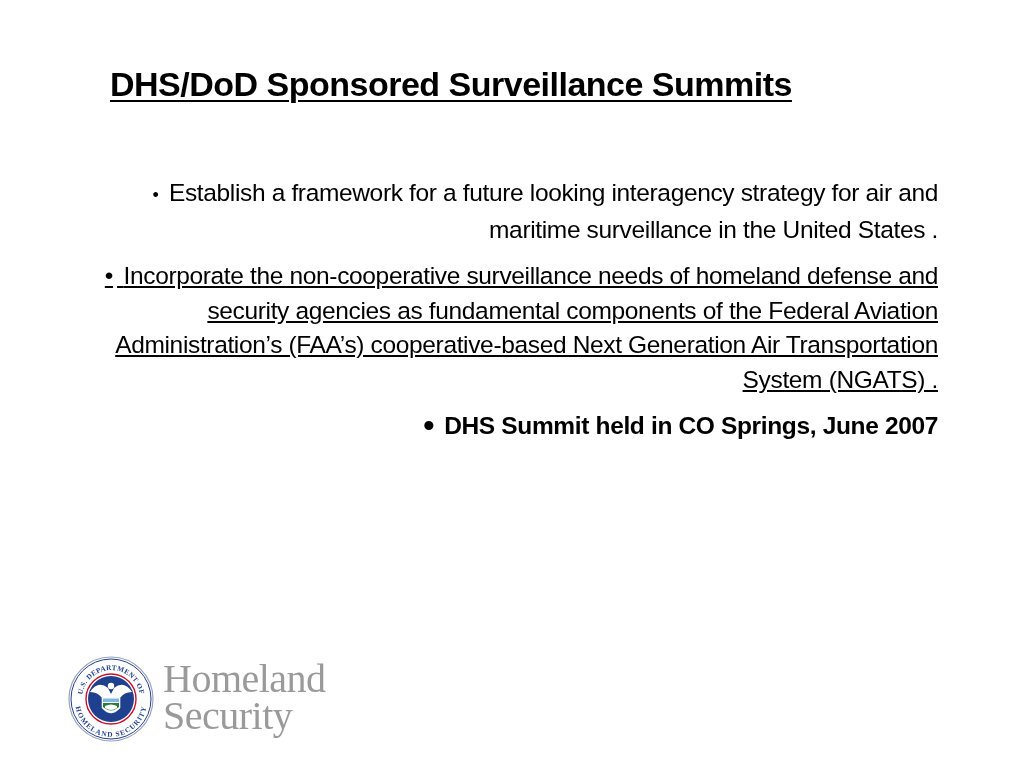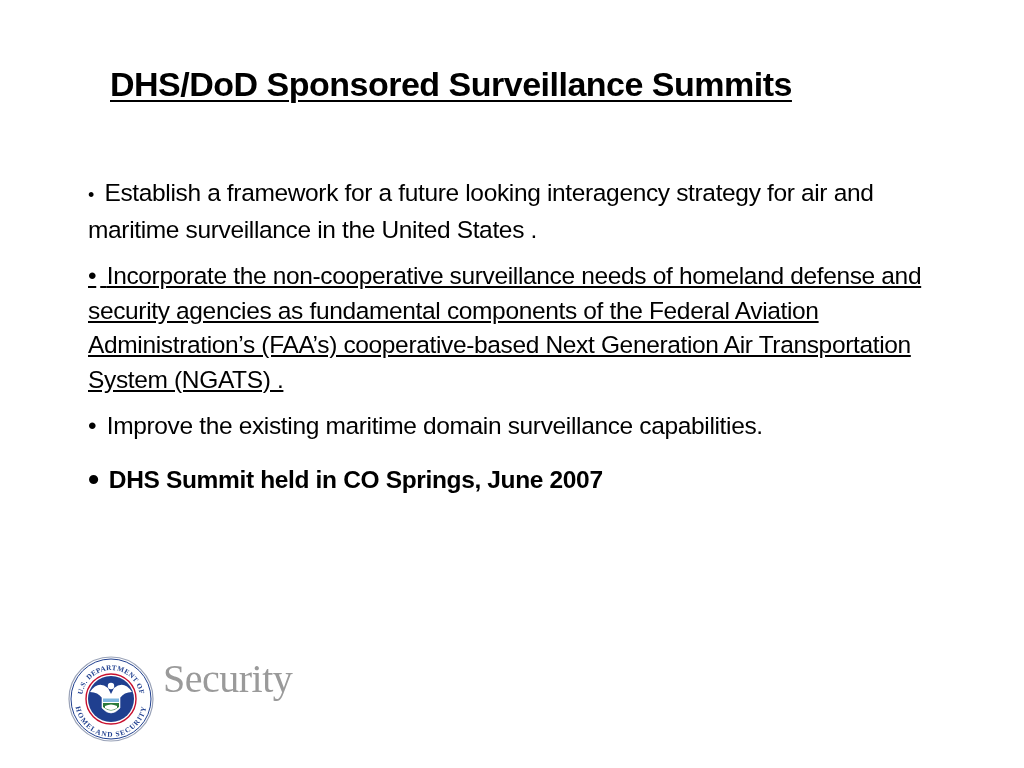--- a/index.html
+++ b/index.html
@@ -35,20 +35,21 @@
       white-space: nowrap;
     }
     .bullets {
       position: absolute;
       left: 62px;
       top: 176px;
       width: 850px;
       font-size: 24.5px;
       line-height: 34.5px;
       letter-spacing: -0.35px;
+      text-align: right;
     }
     .bullet {
       margin: 0;
     }
     .b1 { margin-bottom: 12px; }
     .b2 { margin-bottom: 12px; text-decoration: underline; }
     .b3 { margin-bottom: 19px; }
     .b4 { margin-bottom: 14px; font-weight: bold; }
     .dot { margin-right: 4px; }
     .b1 .dot { font-size: 18px; }
@@ -82,21 +83,20 @@
 </head>
 <body>
 
 <div class="slide">
 
   <div class="title">DHS/DoD Sponsored Surveillance Summits</div>
 
   <div class="bullets">
     <p class="bullet b1"><span class="dot">•</span> <span>Establish a framework for a future looking interagency strategy for air and maritime surveillance in the United States .</span></p>
     <p class="bullet b2"><span class="dot">•</span> <span>Incorporate the non-cooperative surveillance needs of homeland defense and security agencies as fundamental components of the Federal Aviation Administration’s (FAA’s) cooperative-based Next Generation Air Transportation System (NGATS) .</span></p>
-    <p class="bullet b3"><span class="dot">•</span> <span>Improve the existing maritime domain surveillance capabilities.</span></p>
     <p class="bullet b4"><span class="dot">•</span><span>DHS Summit held in CO Springs, June 2007</span></p>
   </div>
 
   <div class="footer-logo">
     <svg class="seal" viewBox="0 0 86 86" xmlns="http://www.w3.org/2000/svg">
       <defs>
         <path id="arcTop" d="M 14 43 A 29 29 0 0 1 72 43" fill="none"></path>
         <path id="arcBot" d="M 12 45 A 31 31 0 0 0 74 45" fill="none"></path>
       </defs>
       <circle cx="43" cy="43" r="42" fill="#ffffff" stroke="#9aa3b8" stroke-width="1.2"></circle>
@@ -112,17 +112,18 @@
 
       <path d="M 22 36 Q 30 24 40 32 L 43 38 L 46 32 Q 56 24 64 36 Q 56 36 52 42 L 43 44 L 34 42 Q 30 36 22 36 Z" fill="#ffffff"></path>
       <circle cx="43" cy="30" r="3.2" fill="#ffffff"></circle>
 
       <path d="M 34 42 L 52 42 L 52 52 Q 43 62 34 52 Z" fill="#ffffff" stroke="#ffffff" stroke-width="0.6"></path>
       <rect x="35" y="42.5" width="16" height="3.5" fill="#7fb7e0"></rect>
       <path d="M 35 47 L 51 47 L 51 51 Q 43 58 35 51 Z" fill="#2a7a3a"></path>
       <path d="M 37 50 Q 43 47 49 50 L 49 52 Q 43 56 37 52 Z" fill="#ffffff"></path>
     </svg>
     <div class="wordmark">
+      <div>Homeland</div>
       <div>Security</div>
     </div>
   </div>
 
 </div>
 
 </body></html>

